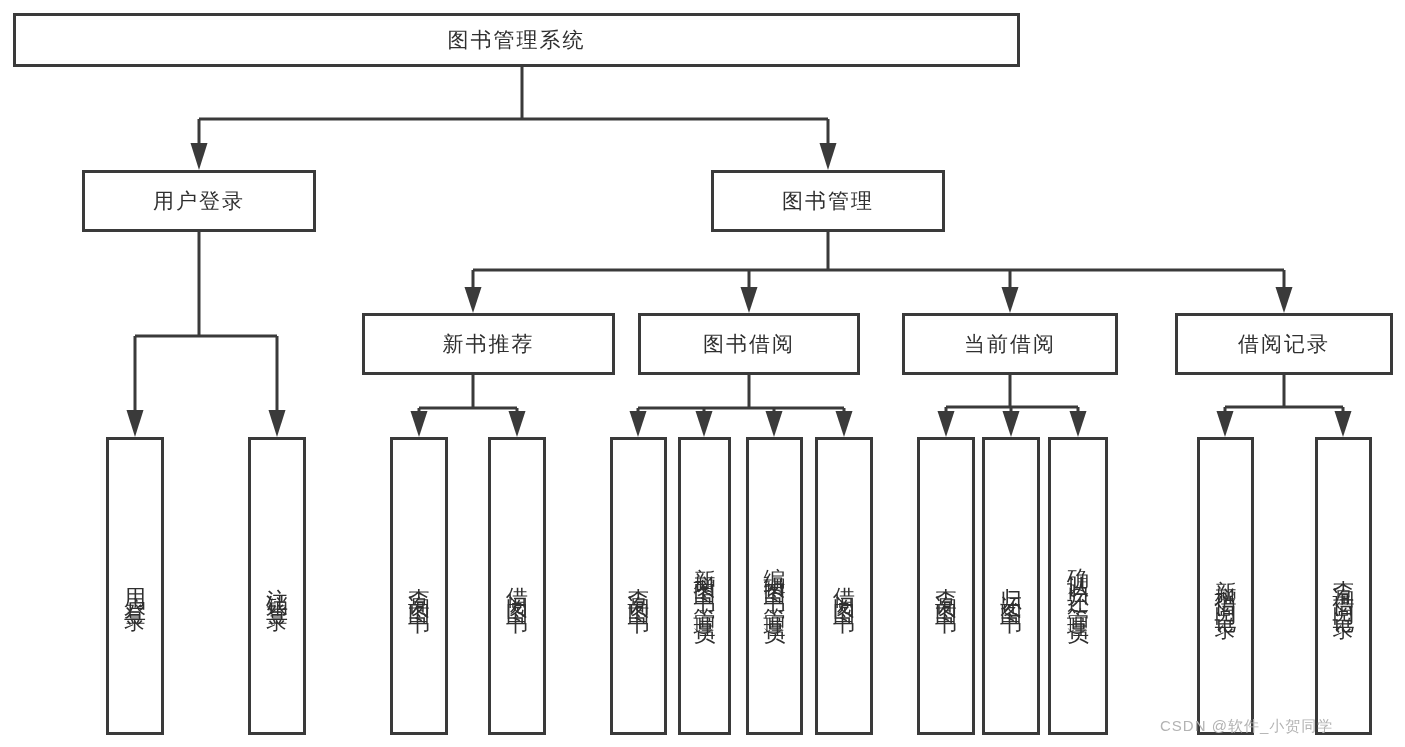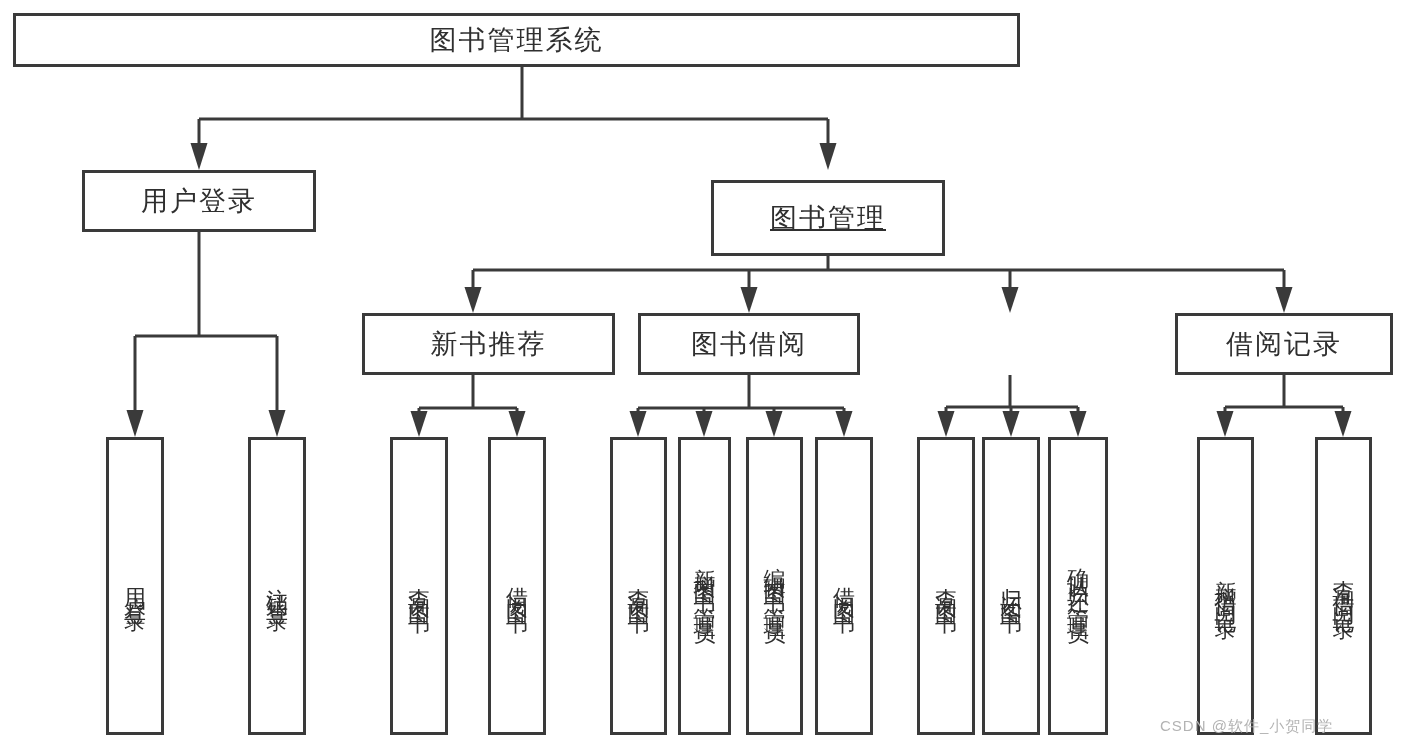--- a/index.html
+++ b/index.html
@@ -20,21 +20,21 @@
   .wires{position:absolute;left:0;top:0;width:1405px;height:747px;z-index:1;}
   .wires path{stroke:var(--line);stroke-width:3;fill:none;}
   .wires polygon{fill:var(--line);stroke:none;}
   .node{
     position:absolute;
     box-sizing:border-box;
     background:#fff;
     border:3px solid var(--line);
     display:flex;align-items:center;justify-content:center;
     z-index:2;
-    font-size:27px;letter-spacing:2px;
+    font-size:21px;letter-spacing:2px;
     white-space:nowrap;
   }
   .node.leaf{font-size:22px;letter-spacing:0;}
   .leaf span{
     writing-mode:vertical-rl;
     text-orientation:mixed;
     letter-spacing:8px;
     line-height:1;
     display:block;
   }
@@ -92,24 +92,25 @@
     <g>
       <path d="M1284 375 V407 M1225 407 H1343 M1225 407 V414 M1343 407 V414"></path>
       <polygon points="1216.5,411 1233.5,411 1225,437"></polygon>
       <polygon points="1334.5,411 1351.5,411 1343,437"></polygon>
     </g>
   </svg>
 
   <div class="node" style="left:13px;top:13px;width:1007px;height:54px;">图书管理系统</div>
 
   <div class="node" style="left:82px;top:170px;width:234px;height:62px;">用户登录</div>
-  <div class="node" style="left:711px;top:180px;width:234px;height:76px;text-decoration:underline;">图书管理</div>
+  <div class="node" style="left:711px;top:170px;width:234px;height:62px;">图书管理</div>
 
   <div class="node" style="left:362px;top:313px;width:253px;height:62px;">新书推荐</div>
   <div class="node" style="left:638px;top:313px;width:222px;height:62px;">图书借阅</div>
+  <div class="node" style="left:902px;top:313px;width:216px;height:62px;">当前借阅</div>
   <div class="node" style="left:1175px;top:313px;width:218px;height:62px;">借阅记录</div>
 
   <div class="node leaf" style="left:106px;top:437px;width:58px;height:298px;">
     <span>用户登录</span>
   </div>
   <div class="node leaf" style="left:248px;top:437px;width:58px;height:298px;">
     <span>注销登录</span>
   </div>
 
   <div class="node leaf" style="left:390px;top:437px;width:58px;height:298px;">

